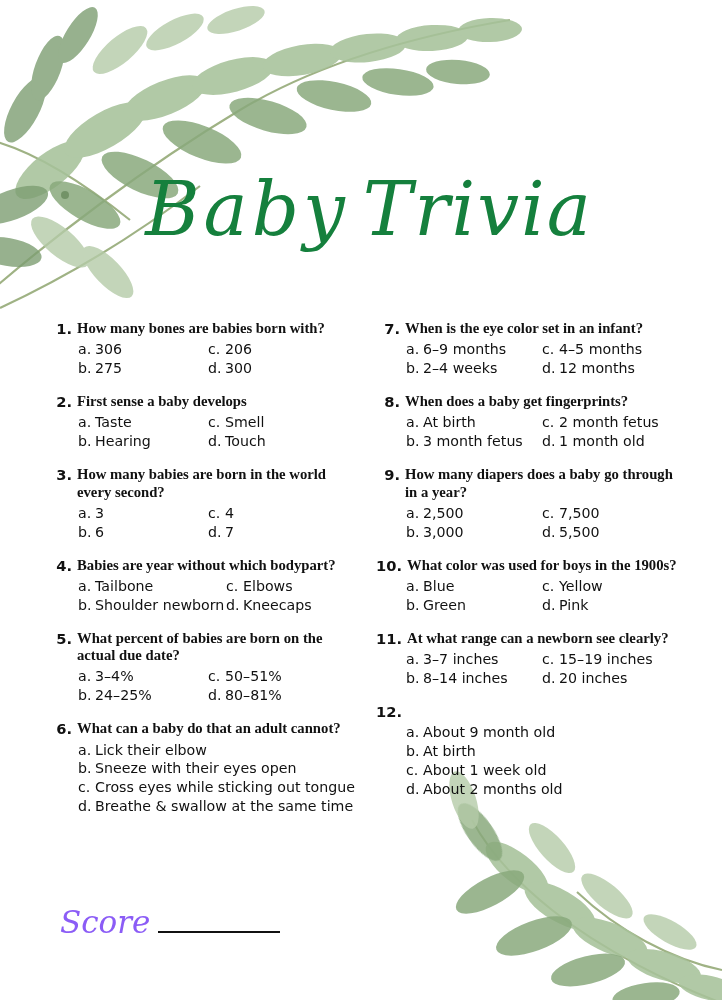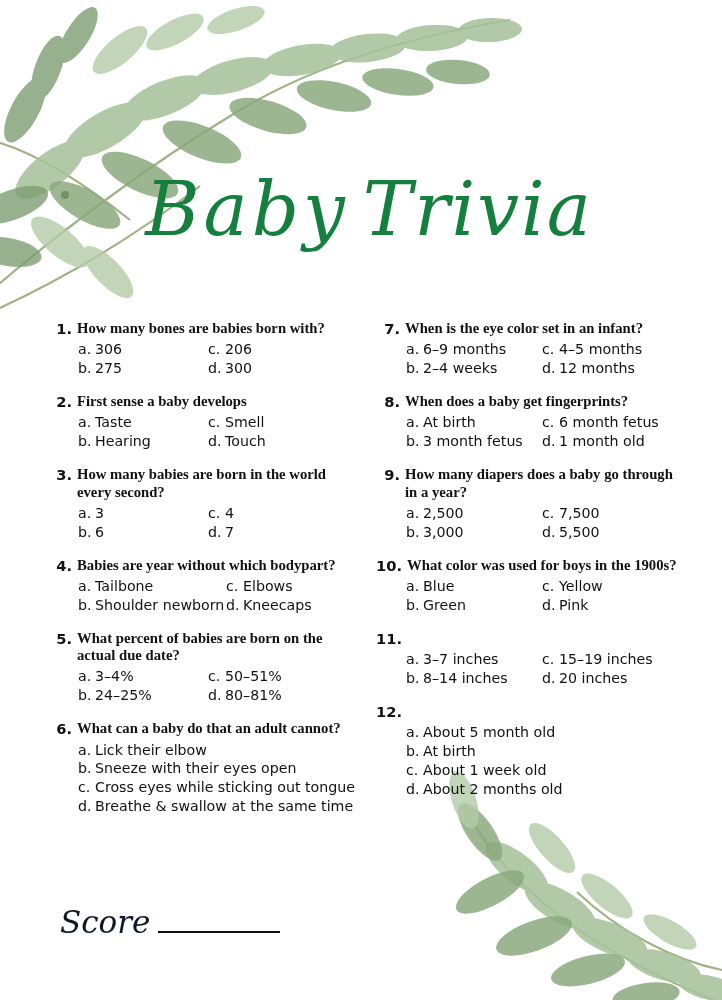--- a/index.html
+++ b/index.html
@@ -131,21 +131,21 @@
     position: absolute;
     left: 60px;
     bottom: 62px;
     display: flex;
     align-items: flex-end;
   }
   #score-label {
     font-family: "DejaVu Serif", serif;
     font-style: italic;
     font-size: 31px;
-    color: #0f172a;
+    color: #8b5cf6;
     line-height: 1;
   }
   #score-rule {
     width: 122px;
     height: 2px;
     background: #111111;
     margin-left: 8px;
     margin-bottom: 5px;
   }
 </style>
@@ -441,21 +441,21 @@
             <span class="qtext">When does a baby get fingerprints?</span>
           </div>
           <div class="answers two-col">
             <div class="arow">
               <span class="acell">
                 <span class="lbl">a.</span>
                 <span>At birth</span>
               </span>
               <span class="acell">
                 <span class="lbl">c.</span>
-                <span>6 month fetus</span>
+                <span>2 month fetus</span>
               </span>
             </div>
             <div class="arow">
               <span class="acell">
                 <span class="lbl">b.</span>
                 <span>3 month fetus</span>
               </span>
               <span class="acell">
                 <span class="lbl">d.</span>
                 <span>1 month old</span>
@@ -515,20 +515,21 @@
               <span class="acell">
                 <span class="lbl">d.</span>
                 <span>Pink</span>
               </span>
             </div>
           </div>
         </div>
         <div class="qitem">
           <div class="qhead">
             <span class="qnum">11.</span>
+            <span class="qtext">At what range can a newborn see clearly?</span>
           </div>
           <div class="answers two-col">
             <div class="arow">
               <span class="acell">
                 <span class="lbl">a.</span>
                 <span>3–7 inches</span>
               </span>
               <span class="acell">
                 <span class="lbl">c.</span>
                 <span>15–19 inches</span>
@@ -547,21 +548,21 @@
           </div>
         </div>
         <div class="qitem">
           <div class="qhead">
             <span class="qnum">12.</span>
           </div>
           <div class="answers stacked">
             <div class="arow">
               <span class="acell">
                 <span class="lbl">a.</span>
-                <span>About 5 month old</span>
+                <span>About 9 month old</span>
               </span>
             </div>
             <div class="arow">
               <span class="acell">
                 <span class="lbl">b.</span>
                 <span>At birth</span>
               </span>
             </div>
             <div class="arow">
               <span class="acell">

